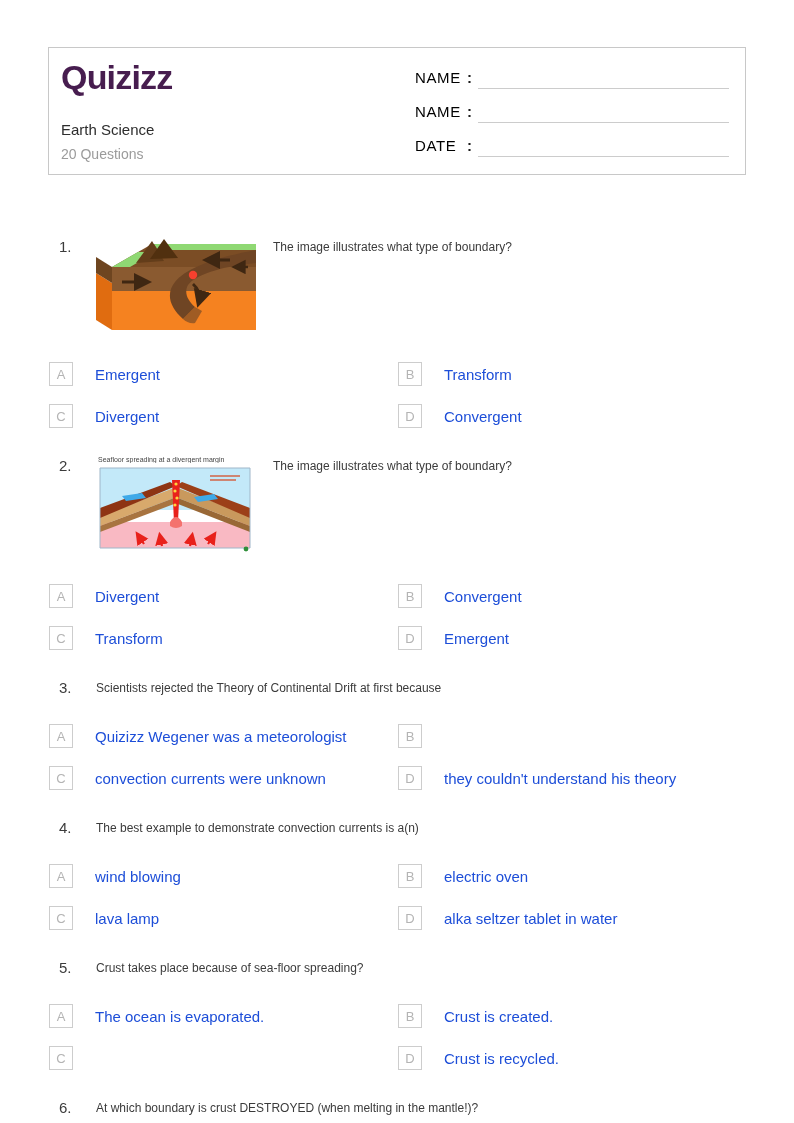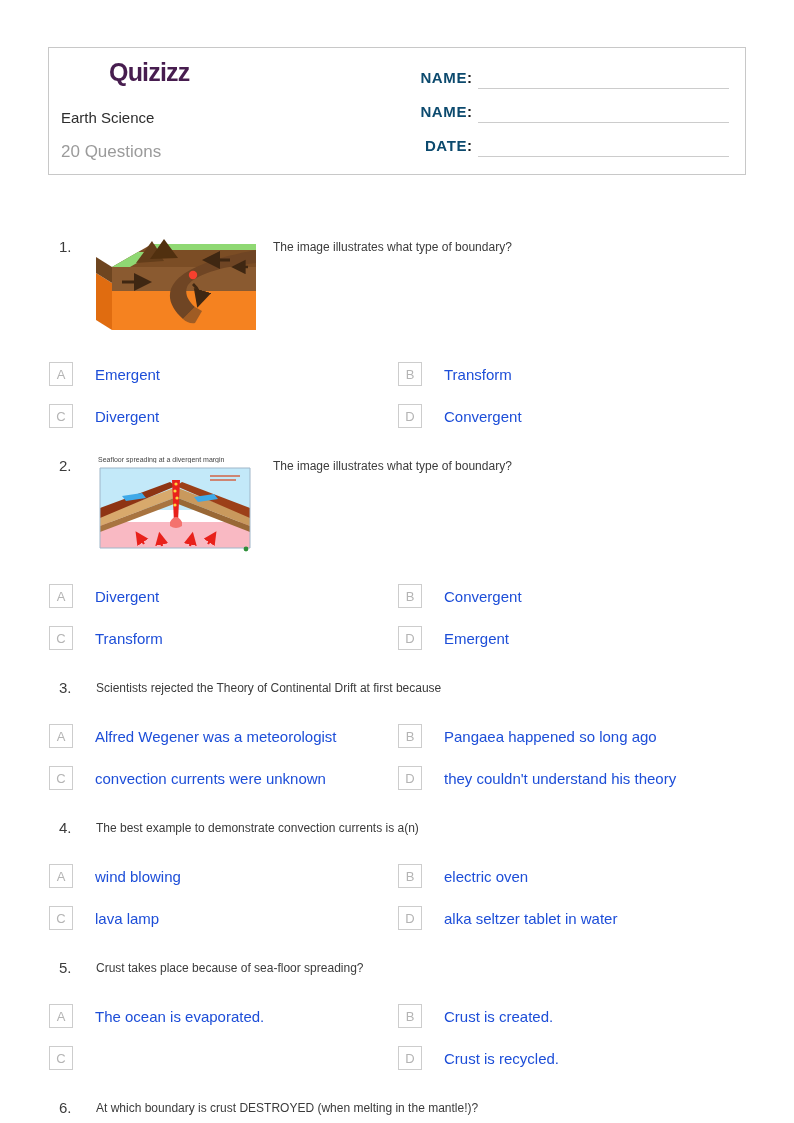--- a/index.html
+++ b/index.html
@@ -2,26 +2,26 @@
 <html><head>
 <meta charset="utf-8">
 <style>
   * { margin:0; padding:0; box-sizing:border-box; }
   html,body { width:794px; height:1123px; background:#ffffff; }
   body { font-family:"Liberation Sans", sans-serif; color:#3b3b3b; overflow:hidden; }
 
   .header-box { margin:47px 48px 0 48px; height:128px; border:1px solid #c8c8c8;
                 display:flex; justify-content:space-between; background:#fff; }
   .header-left { padding:10px 0 12px 12px; display:flex; flex-direction:column; justify-content:space-between; }
-  .logo { font-size:25px; font-weight:800; color:#471d4f; letter-spacing:-0.8px;margin-left:48px; }
+  .logo { font-size:34px; font-weight:800; color:#471d4f; letter-spacing:-0.8px; }
   .quiz-title { font-size:15px; font-weight:500; color:#2d2d2d; }
-  .quiz-meta { font-size:17px; color:#9b9b9b; margin-top:16px; }
+  .quiz-meta { font-size:14px; color:#9b9b9b; margin-top:8px; }
   .header-right { width:330px; padding:12px 16px 12px 0; }
   .field-row { display:flex; align-items:center; height:34px; }
-  .field-label { width:52px; font-size:15px; font-weight:700; color:#0c4a6e; letter-spacing:0.6px;text-align:right; }
+  .field-label { width:52px; font-size:15px; font-weight:400; color:#000000; letter-spacing:0.6px; }
   .field-colon { font-size:15px; font-weight:600; color:#1b1b1b; margin-right:6px; }
   .field-line { flex:1; border-bottom:1px solid #cccccc; align-self:flex-end; margin-bottom:5px; height:1px; }
 
   .questions { margin-top:62px; padding:0 44px 0 49px; }
   .question { margin-bottom:28px; }
   .q-head { display:flex; align-items:flex-start; }
   .q-head.has-image { margin-bottom:32px; }
   .q-head.text-only { margin-bottom:26px; }
   .q-num { width:47px; padding-left:10px; flex:none; font-size:15px; line-height:20px; color:#3b3b3b; }
   .q-media { width:160px; flex:none; margin-right:17px; }
@@ -177,25 +177,24 @@
         </div>
       </div>
       <div class="question">
         <div class="q-head text-only">
           <div class="q-num">3.</div>
           <div class="q-text">Scientists rejected the Theory of Continental Drift at first because</div>
         </div>
         <div class="options">
           <div class="option">
             <span class="opt-box">A</span>
-            <span class="opt-text">Alfred Wegener was a meteorologist</span>
-          </div>
-          <div class="option">
-            <span class="opt-box">B</span>
-            <span class="opt-text">Pangaea happened so long ago</span>
+            <span class="opt-text">Quizizz Wegener was a meteorologist</span>
+          </div>
+          <div class="option">
+            <span class="opt-box">B</span>
           </div>
           <div class="option">
             <span class="opt-box">C</span>
             <span class="opt-text">convection currents were unknown</span>
           </div>
           <div class="option">
             <span class="opt-box">D</span>
             <span class="opt-text">they couldn't understand his theory</span>
           </div>
         </div>

